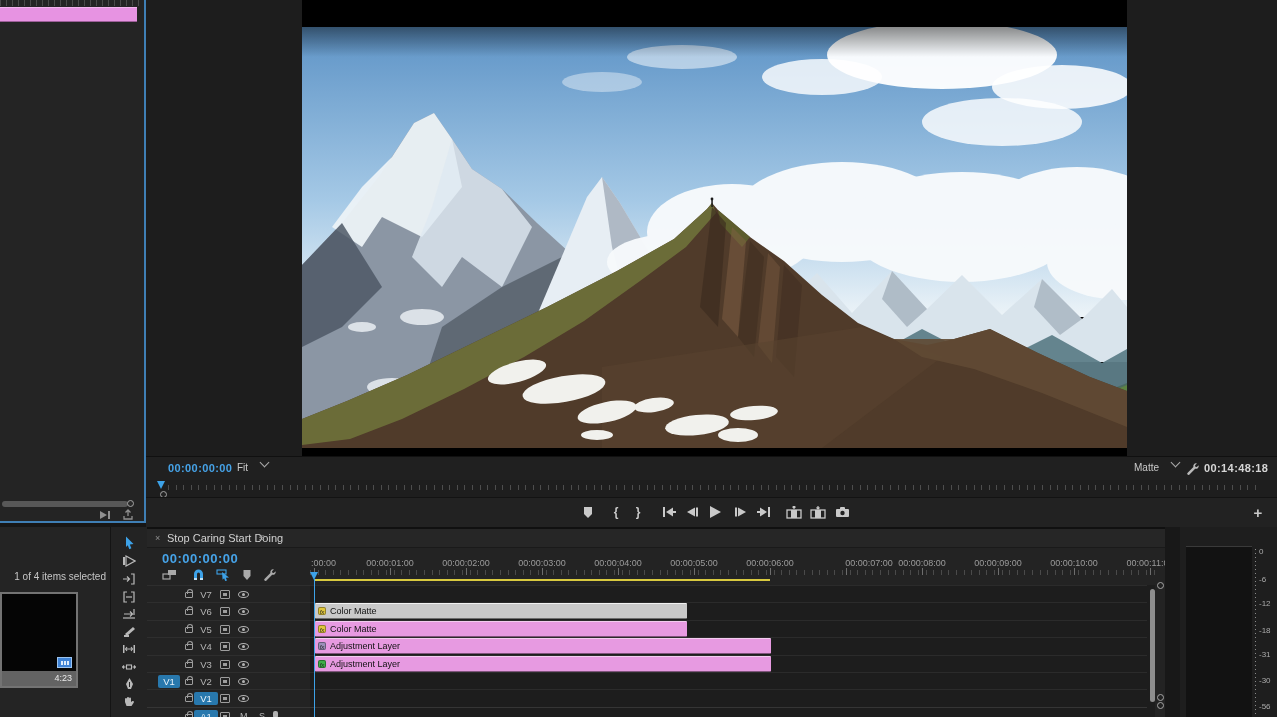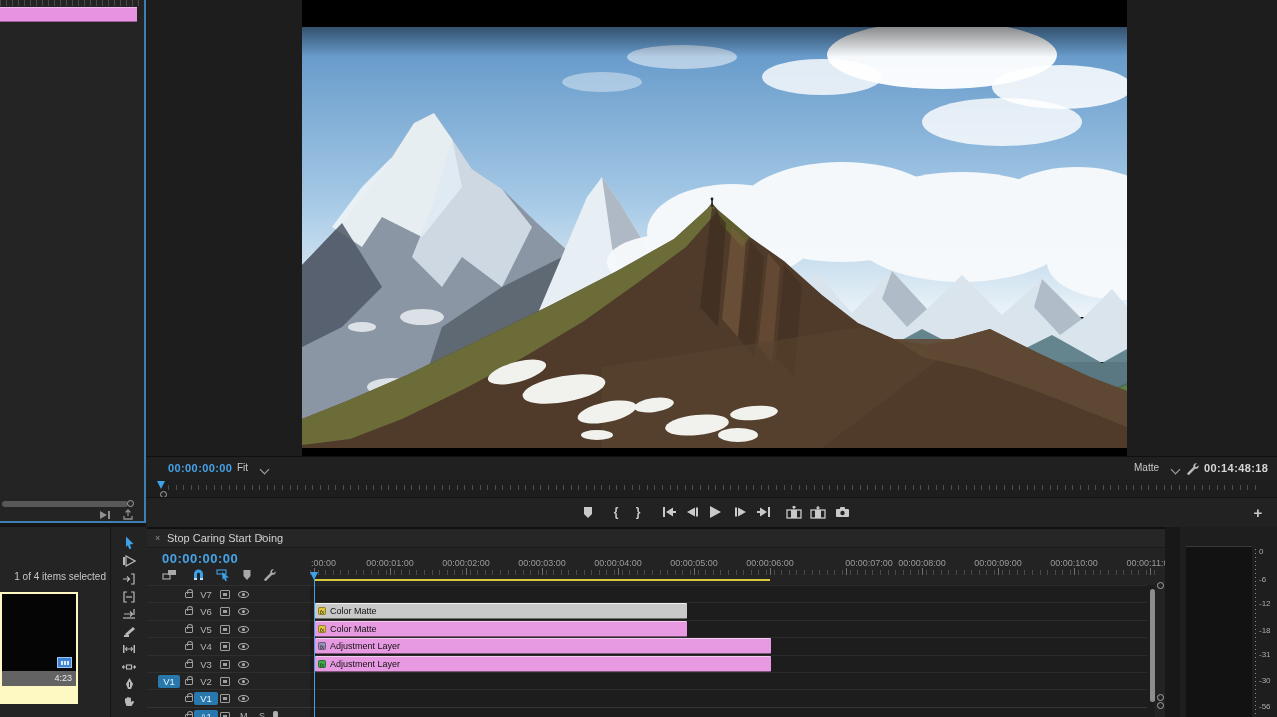--- a/index.html
+++ b/index.html
@@ -14,39 +14,39 @@
   #mini .ruler{left:0;top:0;width:146px;height:6px;background:
       repeating-linear-gradient(90deg,#5a5a5a 0 1px,transparent 1px 6px);opacity:.7;}
   #mini .pinkclip{left:0;top:7px;width:137px;height:15px;background:#e793e2;
       border-top:1px solid #f4b6ef;border-bottom:1px solid #9c5f98;box-sizing:border-box;}
   #mini .hscroll{left:2px;top:501px;width:126px;height:6px;background:#585858;border-radius:3px;}
   #mini .knob{width:7px;height:7px;border-radius:50%;border:1px solid #a5a5a5;background:#2a2a2a;box-sizing:border-box;}
 
   
   #project{left:0;top:527px;width:110px;height:190px;background:#242424;padding-left:12px;}
   #project .status{left:0;top:44px;width:106px;text-align:right;font-size:10px;color:#c7c7c7;}
-  #project .thumb{left:0;top:65px;width:78px;height:112px;background:#fef9c3;padding:2px;box-sizing:border-box;}
+  #project .thumb{left:0;top:65px;width:78px;height:96px;background:#737373;padding:2px;box-sizing:border-box;}
   #project .thumbimg{width:74px;height:77px;background:#050505;position:relative;}
   #project .thumbbar{width:74px;height:15px;background:#636363;position:relative;}
   #project .dur{position:absolute;right:4px;top:2px;font-size:9px;color:#e9e9e9;}
   #project .filmbadge{position:absolute;right:4px;bottom:3px;width:15px;height:11px;background:#3f83d6;
       border:1px solid #9cc4ef;box-sizing:border-box;display:flex;align-items:center;justify-content:center;gap:1px;}
   #project .filmbadge i{display:block;width:2px;height:4px;background:#dcebfb;}
 
   
   #tools{left:110px;top:527px;width:37px;height:190px;background:#232323;border-left:1px solid #141414;box-sizing:border-box;}
   #tools .tool{position:absolute;left:10px;width:16px;height:16px;display:flex;align-items:center;justify-content:center;}
 
   
   #monitor{left:146px;top:0;width:1131px;height:527px;background:#1d1d1d;}
   #monitor .video{left:156px;top:0;width:825px;height:456px;background:#000;}
   #monitor .monbar{left:0;top:456px;width:1131px;height:24px;background:#202020;border-top:1px solid #101010;box-sizing:border-box;}
   .tc-blue{color:#46a3e8;font-weight:bold;font-size:11px;letter-spacing:.4px;}
   .tc-white{color:#d6d6d6;font-weight:bold;font-size:11px;letter-spacing:.4px;}
-  .dd{font-size:10px;color:#c9c9c9;display:flex;align-items:flex-end;gap:13px;}
+  .dd{font-size:10px;color:#c9c9c9;display:flex;align-items:flex-start;gap:13px;}
   .chev{width:6px;height:6px;border-right:1.5px solid #aaa;border-bottom:1.5px solid #aaa;
         transform:rotate(45deg);margin-top:-3px;}
   #monitor .seek{left:0;top:480px;width:1131px;height:17px;background:#1e1e1e;}
   .seekticks{background:repeating-linear-gradient(90deg,#4d4d4d 0 1px,transparent 1px 7.6px);}
   .caret{width:0;height:0;border-left:4px solid transparent;border-right:4px solid transparent;border-top:8px solid #3da2e8;}
   #monitor .transport{left:0;top:497px;width:1131px;height:30px;background:#222;border-top:1px solid #131313;box-sizing:border-box;}
   .tbtn{position:absolute;top:5px;width:18px;height:18px;display:flex;align-items:center;justify-content:center;
         color:#c9c9c9;font-size:12px;font-weight:bold;}
 
   

